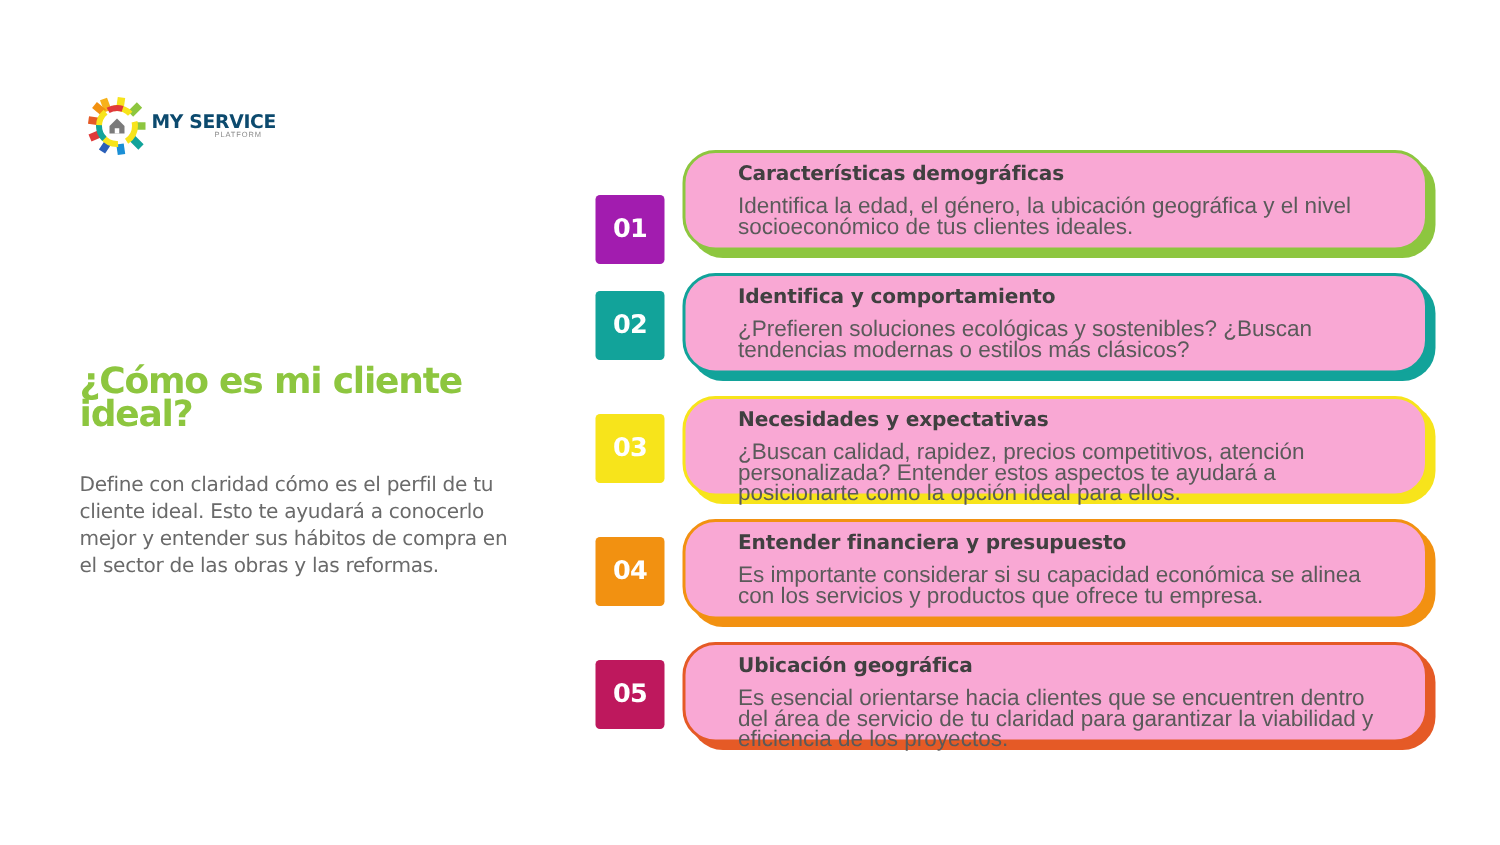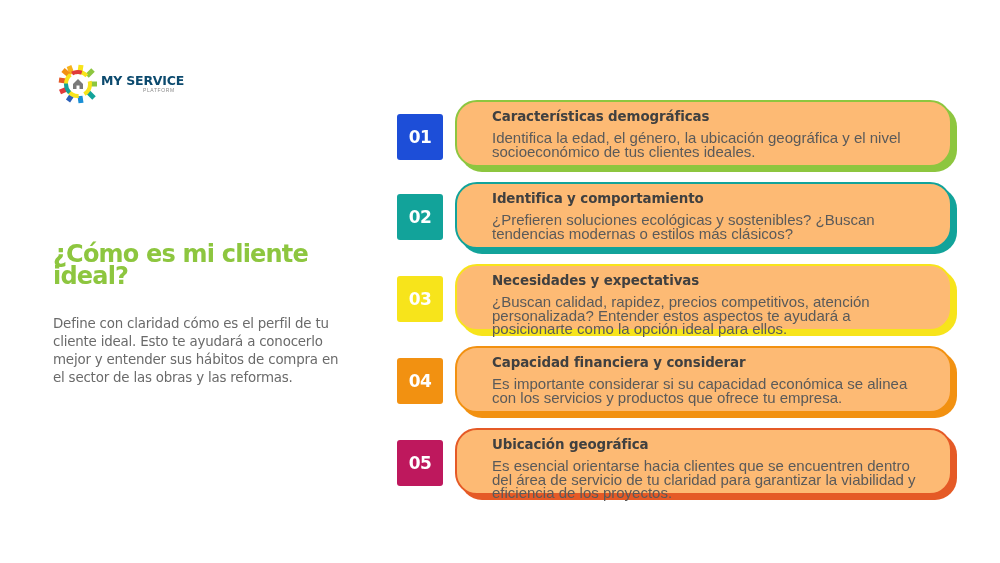--- a/index.html
+++ b/index.html
@@ -11,21 +11,21 @@
     .logo-text { margin-left: 2px; display: flex; flex-direction: column; align-items: flex-start; line-height: 1; }
     .logo-name { font-family: "DejaVu Sans", sans-serif; font-weight: bold; font-size: 12.5px; color: #0c4a6e; letter-spacing: -0.2px; }
     .logo-sub { font-family: "Liberation Sans", sans-serif; font-size: 5px; color: #8a8a8a; letter-spacing: 0.6px; margin-left: 42px; margin-top: 1px; }
 
     .left-title { position: absolute; left: 53px; top: 243px; width: 300px; font-family: "DejaVu Sans", sans-serif; font-weight: bold; font-size: 24px; line-height: 22px; color: #8dc63f; letter-spacing: -0.8px; }
     .left-desc { position: absolute; left: 53px; top: 315px; width: 300px; font-family: "DejaVu Sans", sans-serif; font-size: 13.4px; line-height: 18px; color: #6a6a6a; letter-spacing: -0.2px; }
 
     .item { position: absolute; left: 397px; width: 560px; height: 78px; }
     .badge { position: absolute; left: 0; width: 46px; height: 46px; border-radius: 3px; display: flex; align-items: center; justify-content: center; font-family: "DejaVu Sans", sans-serif; font-weight: bold; font-size: 17px; color: #ffffff; letter-spacing: -0.5px; }
     .card-shadow { position: absolute; left: 63px; top: 5px; width: 497px; height: 67px; border-radius: 22px; }
-    .card { position: absolute; left: 58px; top: 0; width: 497px; height: 67px; border-radius: 22px; background: #fdba74; border: 2px solid; }
+    .card { position: absolute; left: 58px; top: 0; width: 497px; height: 67px; border-radius: 22px; background: #f9a8d4; border: 2px solid; }
     .card-title { position: absolute; left: 35px; top: 7px; font-family: "DejaVu Sans", sans-serif; font-weight: bold; font-size: 13.4px; color: #404040; letter-spacing: -0.1px; white-space: nowrap; }
     .card-desc { position: absolute; left: 35px; top: 29px; width: 440px; font-family: "Liberation Sans", sans-serif; font-size: 15px; line-height: 13.5px; color: #5a5a5a; }
   </style>
 </head>
 <body>
 
 <div class="logo">
   <div class="logo-gear">
     <svg width="42" height="42" viewBox="0 0 42 42">
       <g transform="translate(21,21)">
@@ -53,21 +53,21 @@
   <div class="logo-text">
     <span class="logo-name">MY SERVICE</span>
     <span class="logo-sub">PLATFORM</span>
   </div>
 </div>
 
 <h1 class="left-title">¿Cómo es mi cliente ideal?</h1>
 <p class="left-desc">Define con claridad cómo es el perfil de tu cliente ideal. Esto te ayudará a conocerlo mejor y entender sus hábitos de compra en el sector de las obras y las reformas.</p>
 
 <div class="item" id="item-0" style="top:100px;">
-  <div class="badge" style="top: 14px; background: #1d4ed8;">01</div>
+  <div class="badge" style="top: 30px; background: #a21caf;">01</div>
   <div class="card-shadow" style="background: rgb(141, 198, 63);"></div>
   <div class="card" style="border-color: rgb(141, 198, 63);">
     <div class="card-title">Características demográficas</div>
     <div class="card-desc">Identifica la edad, el género, la ubicación geográfica y el nivel socioeconómico de tus clientes ideales.</div>
   </div>
 </div>
 
 <div class="item" id="item-1" style="top:182px;">
   <div class="badge" style="top: 12px; background: rgb(18, 163, 154);">02</div>
   <div class="card-shadow" style="background: rgb(18, 163, 154);"></div>
@@ -83,21 +83,21 @@
   <div class="card" style="border-color: rgb(247, 228, 27);">
     <div class="card-title">Necesidades y expectativas</div>
     <div class="card-desc"> ¿Buscan calidad, rapidez, precios competitivos, atención personalizada? Entender estos aspectos te ayudará a posicionarte como la opción ideal para ellos.</div>
   </div>
 </div>
 
 <div class="item" id="item-3" style="top:346px;">
   <div class="badge" style="top: 12px; background: rgb(242, 145, 17);">04</div>
   <div class="card-shadow" style="background: rgb(242, 145, 17);"></div>
   <div class="card" style="border-color: rgb(242, 145, 17);">
-    <div class="card-title">Capacidad financiera y considerar</div>
+    <div class="card-title">Entender financiera y presupuesto</div>
     <div class="card-desc">Es importante considerar si su capacidad económica se alinea con los servicios y productos que ofrece tu empresa.</div>
   </div>
 </div>
 
 <div class="item" id="item-4" style="top:428px;">
   <div class="badge" style="top: 12px; background: #be185d;">05</div>
   <div class="card-shadow" style="background: rgb(229, 90, 38);"></div>
   <div class="card" style="border-color: rgb(229, 90, 38); text-decoration: underline;">
     <div class="card-title">Ubicación geográfica</div>
     <div class="card-desc">Es esencial orientarse hacia clientes que se encuentren dentro del área de servicio de tu claridad para garantizar la viabilidad y eficiencia de los proyectos.</div>

